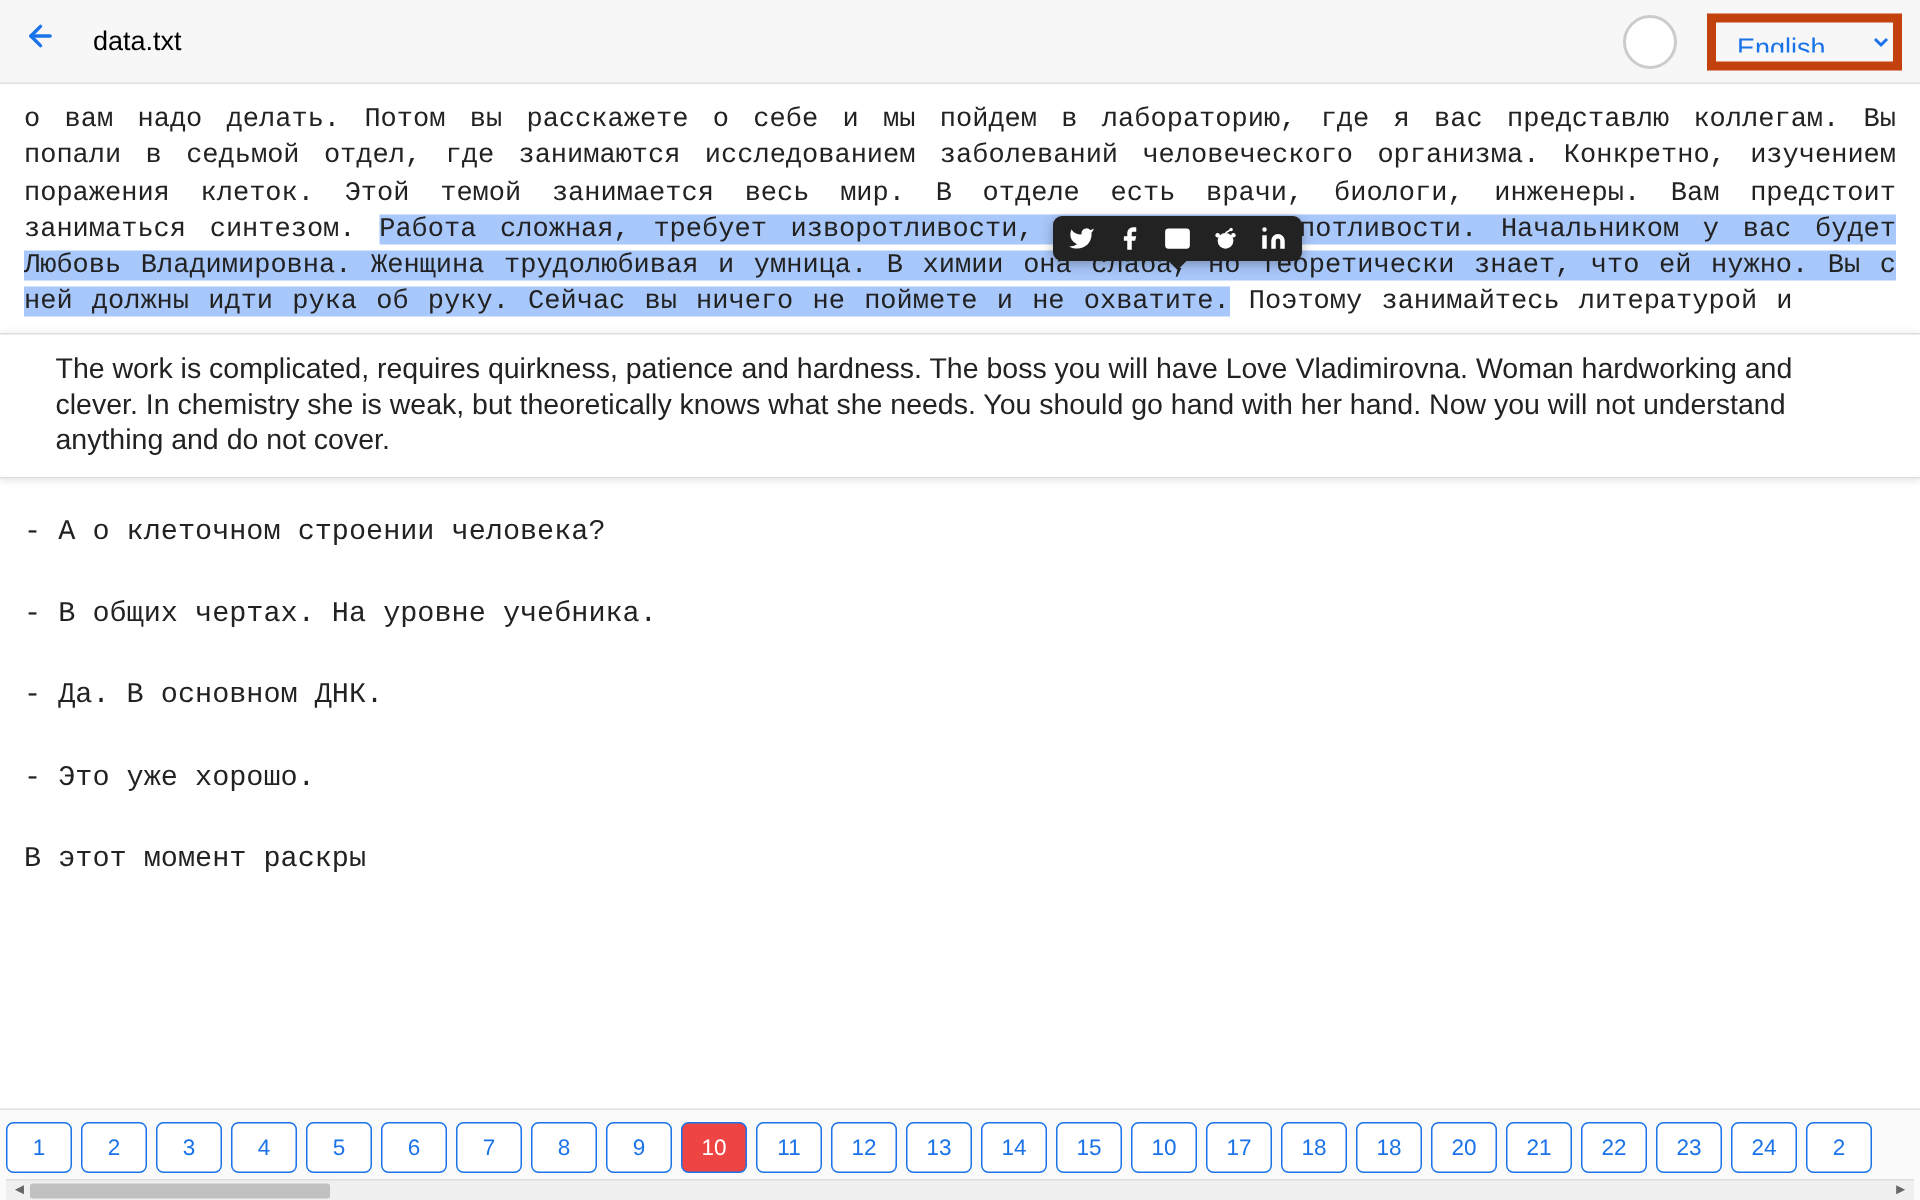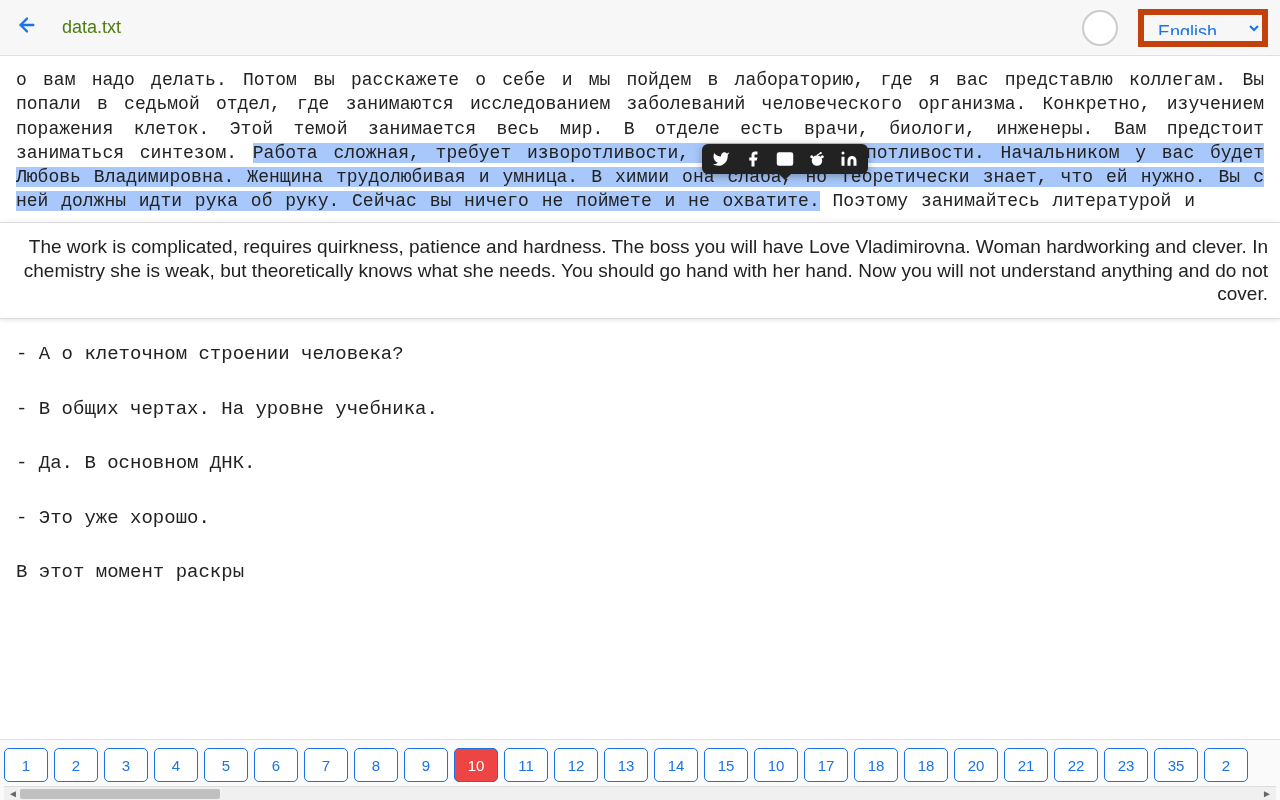--- a/index.html
+++ b/index.html
@@ -21,21 +21,21 @@
   padding: 0 12px;
   gap: 20px;
 }
 .back-arrow {
   color: #1a73e8;
   font-size: 24px;
   cursor: pointer;
   padding: 4px;
 }
 .filename {
-  color: #4d7c0f;
+  color: #000000;
   font-size: 18px;
   font-weight: 400;
 }
 .header-spacer { flex: 1; }
 .avatar-circle {
   width: 36px;
   height: 36px;
   border: 2px solid #ccc;
   border-radius: 50%;
   background: #fff;
@@ -62,24 +62,24 @@
   color: #222;
   text-align: justify;
   word-spacing: 2px;
 }
 .highlight { background: #a8c7fa; }
 .translation-box {
   background: #fff;
   border-top: 1px solid #ddd;
   border-bottom: 1px solid #ddd;
   box-shadow: 0 2px 4px rgba(0,0,0,0.08), 0 -2px 4px rgba(0,0,0,0.04);
-  padding: 12px 12px;
+  padding: 12px 37px;
   font-size: 19px;
   line-height: 1.25;
-  text-align: right;
+  text-align: left;
   color: #222;
   margin: 0 0 4px 0;
 }
 .dialogue {
   font-family: "Courier New", monospace;
   font-size: 19px;
   line-height: 1.4;
   padding: 18px 16px;
   color: #222;
 }
@@ -247,21 +247,21 @@
       <div class="page-btn">14</div>
       <div class="page-btn">15</div>
       <div class="page-btn">10</div>
       <div class="page-btn">17</div>
       <div class="page-btn">18</div>
       <div class="page-btn">18</div>
       <div class="page-btn">20</div>
       <div class="page-btn">21</div>
       <div class="page-btn">22</div>
       <div class="page-btn">23</div>
-      <div class="page-btn">35</div>
+      <div class="page-btn">24</div>
       <div class="page-btn">2</div>
     </div>
   <div class="hscroll">
     <span class="hscroll-arrow left">◄</span>
     <div class="hscroll-thumb"></div>
     <span class="hscroll-arrow right">►</span>
   </div>
 </div>
 
 </body></html>

